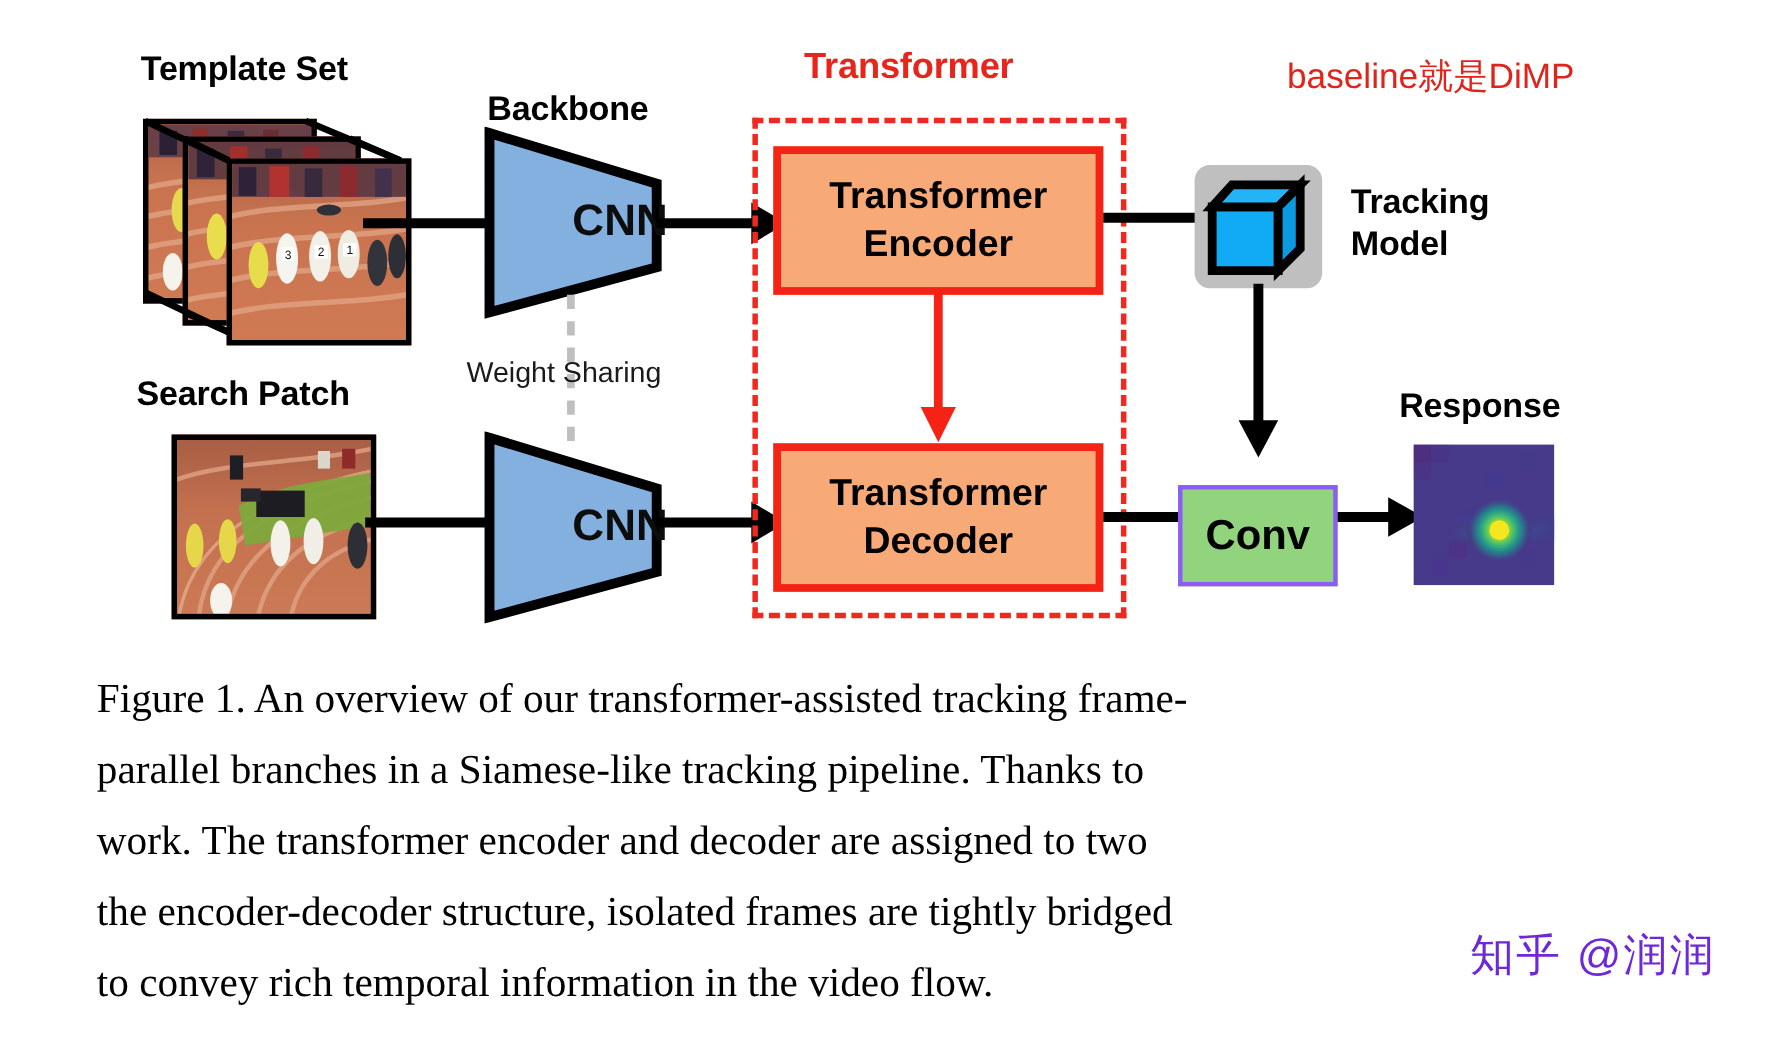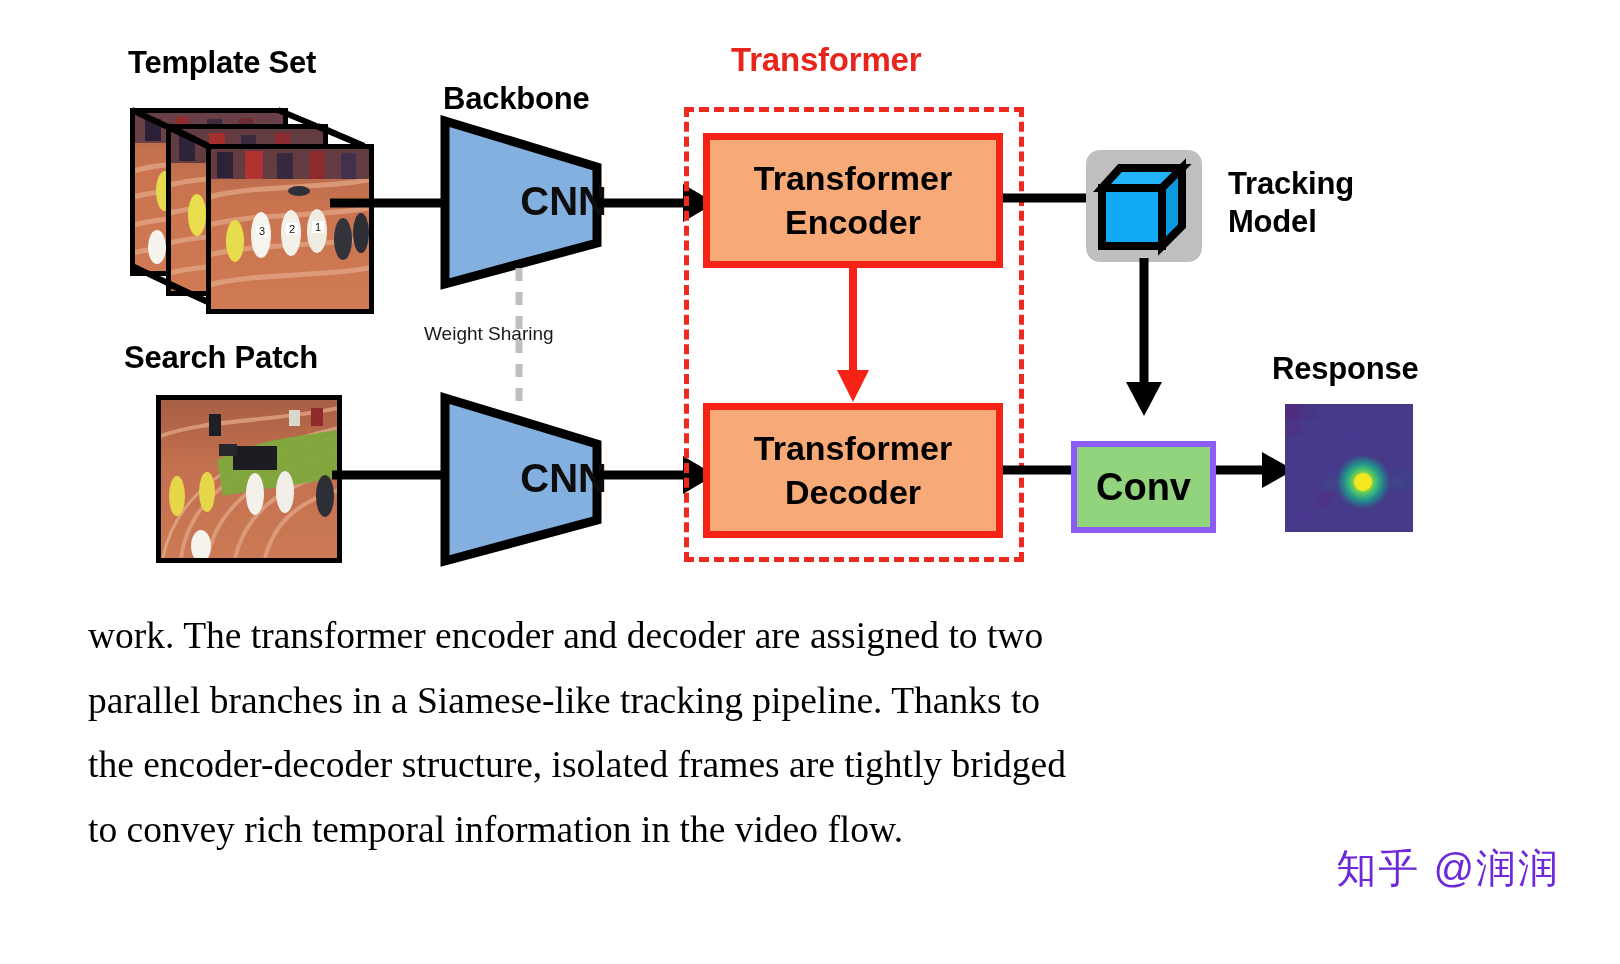--- a/index.html
+++ b/index.html
@@ -101,38 +101,38 @@
   .tm-badge {
     position: absolute;
     background: #bfbfbf;
     border-radius: 14px;
   }
 
   
   .convbox {
     position: absolute;
     background: #92d37e;
-    border: 6px solid #8b5cf6;
+    border: 4px solid #8b5cf6;
     box-sizing: border-box;
     display: flex;
     align-items: center;
     justify-content: center;
     font-size: 38px;
     font-weight: bold;
     color: #000;
     font-family: "Liberation Sans", sans-serif;
   }
 
   
   .heat { position: absolute; }
 
   
   .ws-label {
     position: absolute;
-    font-size: 19px;
+    font-size: 26px;
     color: #1a1a1a;
     font-family: "Liberation Sans", sans-serif;
     white-space: nowrap;
   }
 
   
   #caption {
     position: absolute;
     left: 88px;
     top: 604px;
@@ -163,20 +163,21 @@
 <body>
 
 <div id="diagram">
 
   <div class="seclabel" style="left:128px; top:46px;">Template Set</div>
 
   <div class="seclabel" style="left:443px; top:42px;margin-top:40px;">Backbone</div>
 
   <div class="seclabel red" style="left:731px; top:42px;">Transformer</div>
 
+  <div class="annot-cn" style="left:1170px; top:48px;">baseline就是DiMP</div>
 
   <div class="seclabel" style="left:124px; top:341px;">Search Patch</div>
 
   <div class="seclabel" style="left:1272px; top:352px;">Response</div>
 
   <div class="seclabel" style="left:1228px; top:165px; line-height:1.24;">
     <div>Tracking</div>
     <div>Model</div>
   </div>
 
@@ -435,19 +436,20 @@
       <ellipse cx="46" cy="80" rx="16" ry="12" fill="url(#side)"></ellipse>
 
       <circle cx="78" cy="78" r="30" fill="url(#peak)"></circle>
       <circle cx="78" cy="78" r="9" fill="#f4e61f"></circle>
     </svg>
   </div>
 
 </div>
 
 <div id="caption">
+  <span class="line">Figure 1. An overview of our transformer-assisted tracking frame-</span>
+  <span class="line">parallel branches in a Siamese-like tracking pipeline. Thanks to</span>
   <span class="line">work. The transformer encoder and decoder are assigned to two</span>
-  <span class="line">parallel branches in a Siamese-like tracking pipeline. Thanks to</span>
   <span class="line">the encoder-decoder structure, isolated frames are tightly bridged</span>
   <span class="line">to convey rich temporal information in the video flow.</span>
 </div>
 
 <div id="watermark">知乎 @润润</div>
 
 </body></html>

